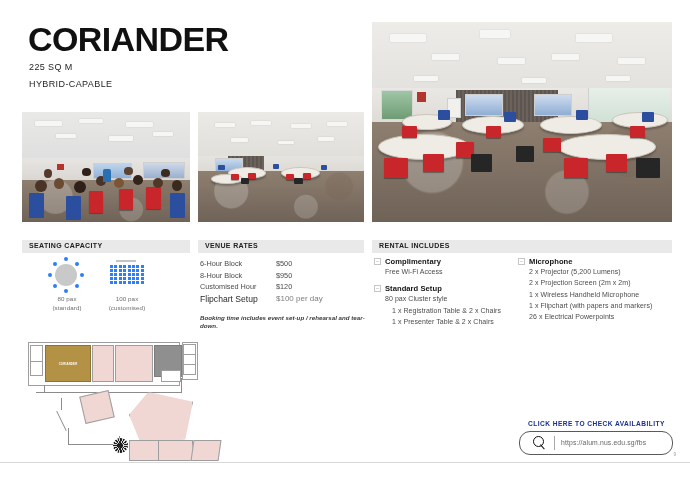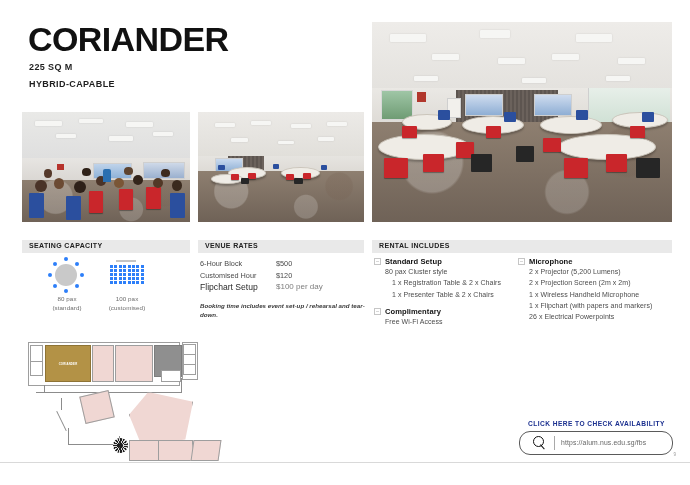--- a/index.html
+++ b/index.html
@@ -10,21 +10,21 @@
   }
   .page{position:absolute;inset:0;background:#fff;}
 
   
   .title{
     position:absolute;left:28px;top:22px;
     font-size:34px;font-weight:bold;letter-spacing:-0.6px;
     color:#111;line-height:1;
   }
   .subtitle{
-    position:absolute;left:29px;font-size:9px;font-weight:bold;
+    position:absolute;left:29px;font-size:9px;font-weight:normal;
     letter-spacing:0.4px;color:#1f1f1f;
   }
   .sub1{top:62px;}
   .sub2{top:79px;}
 
   
   .photo{position:absolute;overflow:hidden;background:#cfcfcf;}
   .photo .ph-inner{position:absolute;inset:0;}
 
   #photo-theatre{left:22px;top:112px;width:168px;height:110px;}
@@ -338,41 +338,45 @@
       <div class="cap-label">(customised)</div>
     </div>
   </div>
 
   <div class="rates">
     <div class="rate-row">
       <span class="rl">6-Hour Block</span>
       <span class="rv">$500</span>
     </div>
     <div class="rate-row">
+      <span class="rl">8-Hour Block</span>
+      <span class="rv">$950</span>
+    </div>
+    <div class="rate-row">
       <span class="rl">Customised Hour</span>
       <span class="rv">$120</span>
     </div>
     <div class="rate-row big">
       <span class="rl">Flipchart Setup</span>
       <span class="rv">$100 per day</span>
     </div>
     <div class="rate-note">Booking time includes event set-up / rehearsal and tear-down.</div>
   </div>
 
   <div class="rental">
     <div class="rcol" id="rcol-left">
+        <div class="rgroup">
+          <div class="rgroup-head"><span class="rbox"></span><span>Complimentary</span></div>
+          <div class="ritem">Free Wi-Fi Access</div>
+        </div>
         <div class="rgroup">
           <div class="rgroup-head"><span class="rbox"></span><span>Standard Setup</span></div>
           <div class="ritem">80 pax Cluster style</div>
           <div class="ritem indent">1 x Registration Table &amp; 2 x Chairs</div>
           <div class="ritem indent">1 x Presenter Table &amp; 2 x Chairs</div>
-        </div>
-        <div class="rgroup">
-          <div class="rgroup-head"><span class="rbox"></span><span>Complimentary</span></div>
-          <div class="ritem">Free Wi-Fi Access</div>
         </div>
       </div>
     <div class="rcol" id="rcol-right">
         <div class="rgroup">
           <div class="rgroup-head"><span class="rbox"></span><span>Microphone</span></div>
           <div class="ritem">2 x Projector (5,200 Lumens)</div>
           <div class="ritem">2 x Projection Screen (2m x 2m)</div>
           <div class="ritem">1 x Wireless Handheld Microphone</div>
           <div class="ritem">1 x Flipchart (with papers and markers)</div>
           <div class="ritem">26 x Electrical Powerpoints</div>

